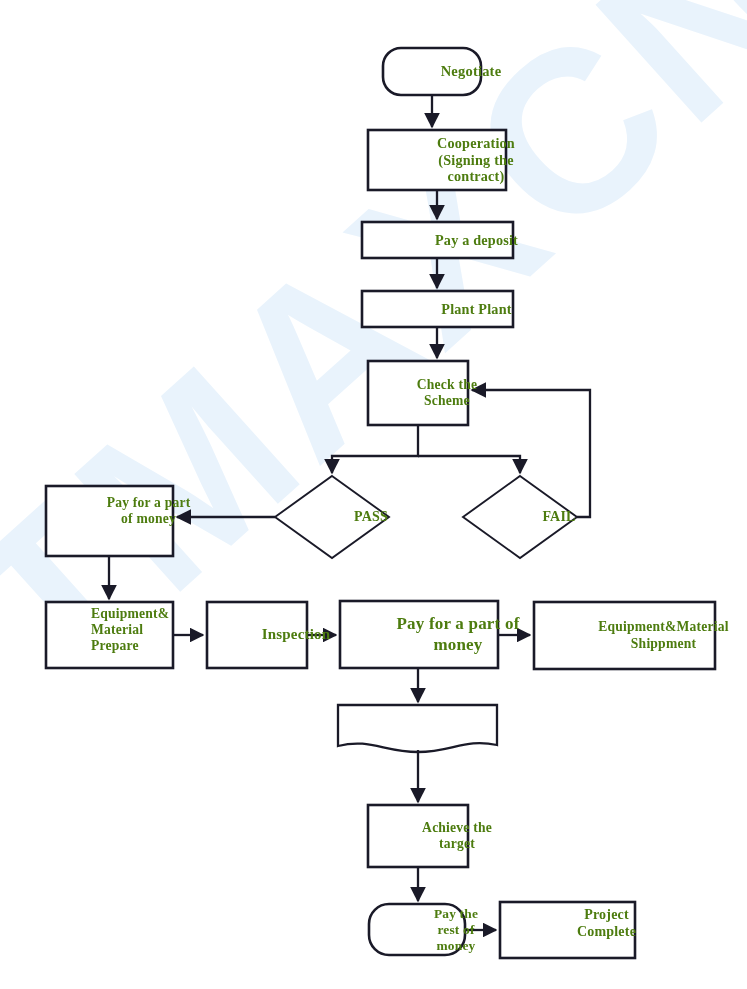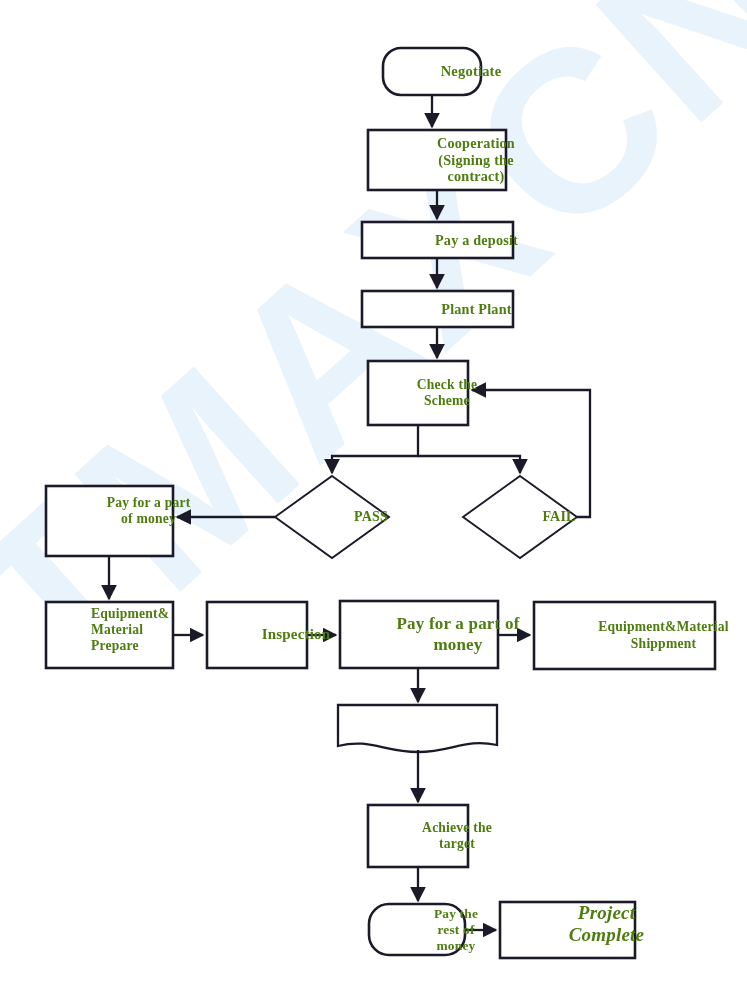--- a/index.html
+++ b/index.html
@@ -151,15 +151,15 @@
 
   <div class="node-label" style="left:340px; top:601px; width:158px; height:67px; font-size:17px;">Pay for a part of<br>money</div>
 
   <div class="node-label" style="left:534px; top:602px; width:181px; height:67px; font-size:13.6px;">Equipment&amp;Material<br>Shippment</div>
 
 
   <div class="node-label" style="left:368px; top:805px; width:100px; height:62px; font-size:13.6px;">Achieve the<br>target</div>
 
   <div class="node-label top" style="left:369px; top:906px; width:96px; height:62px; font-size:13.4px;">Pay the<br>rest of<br>money</div>
 
-  <div class="node-label" style="left:500px; top:902px; width:135px; height:44px; font-size:19px;font-style:italic;">Project<br>Complete</div>
+  <div class="node-label" style="left:500px; top:902px; width:135px; height:44px; font-size:14px;">Project<br>Complete</div>
 
 </div>
 
 </body></html>

